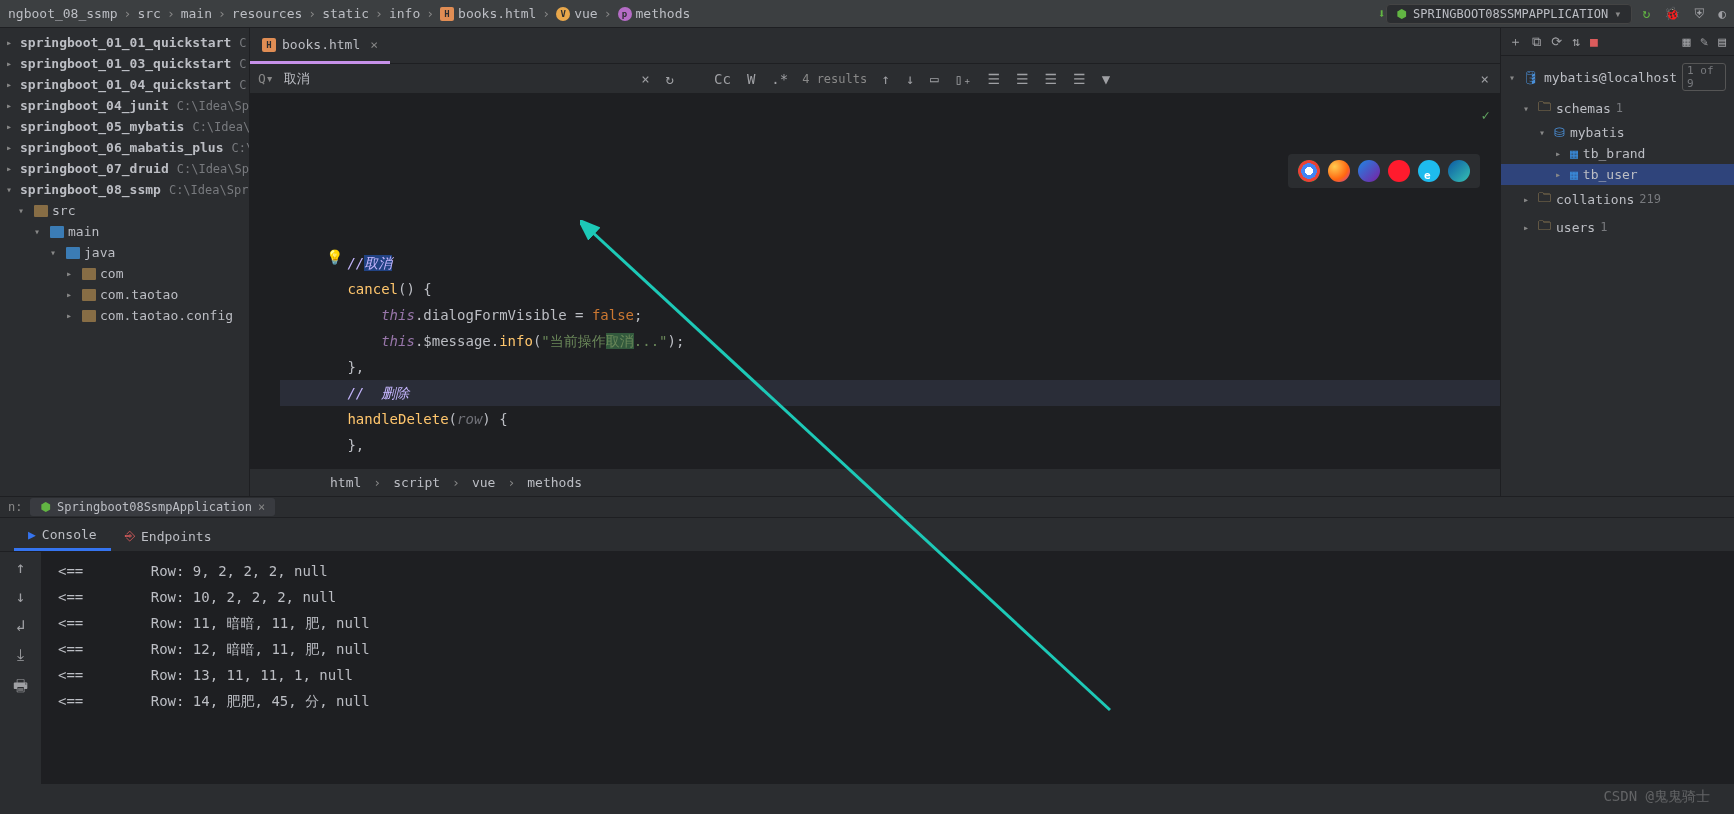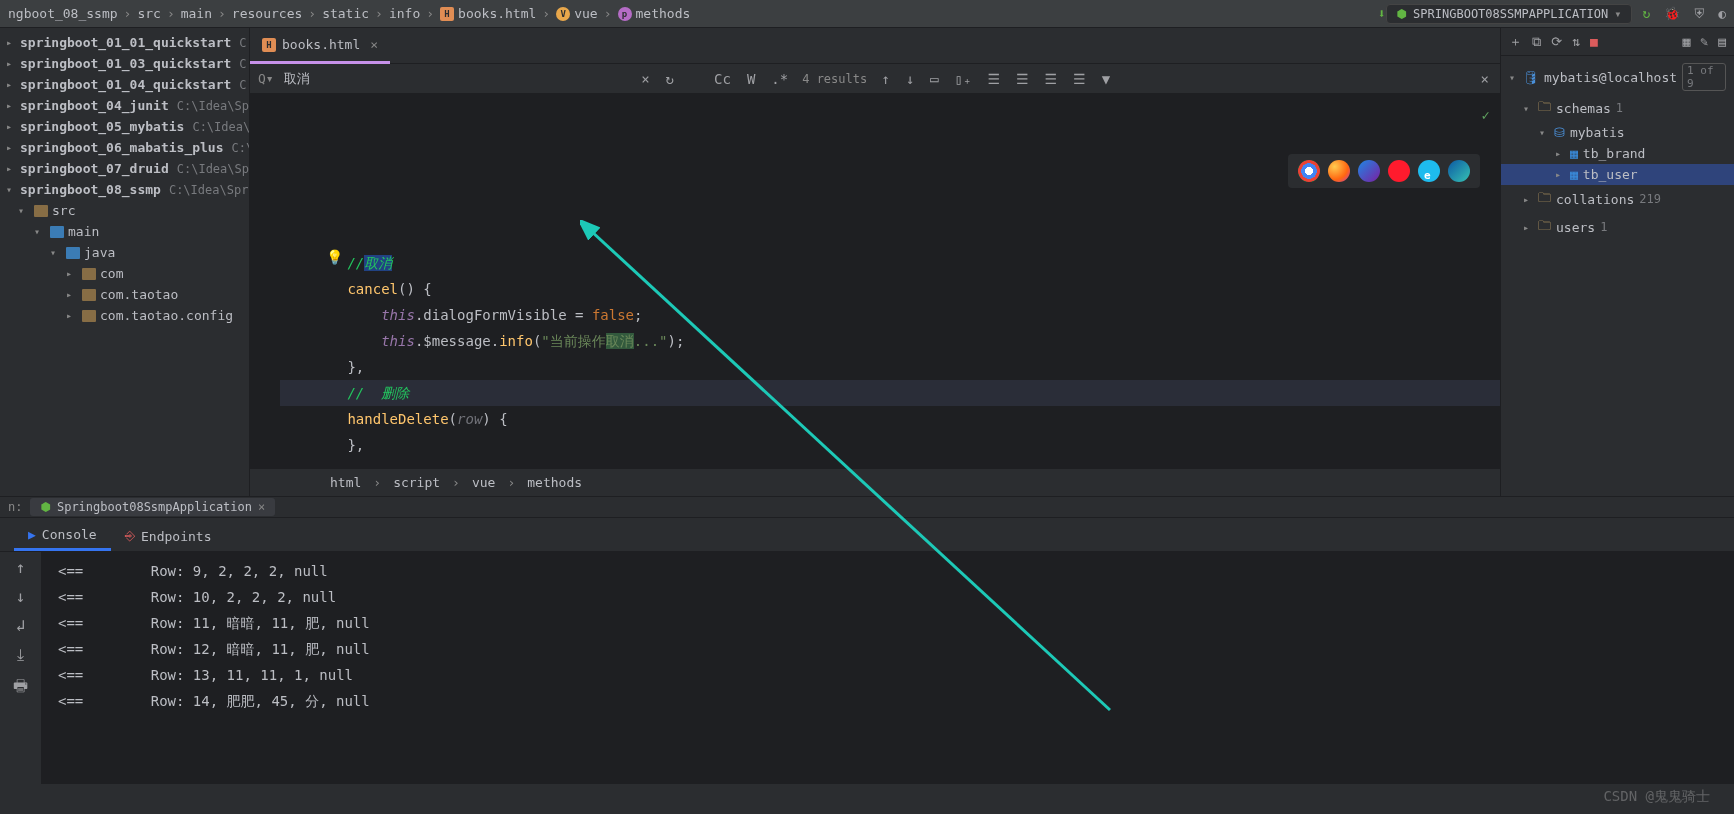--- a/index.html
+++ b/index.html
@@ -39,21 +39,21 @@
 .gutter { width: 50px; text-align: right; padding-right: 8px; color: #595b5e; user-select: none; background: #1e1f22; }
 .fold-gutter { width: 20px; background: #1e1f22; }
 .code-area { flex: 1; padding-left: 10px; white-space: pre; background: #1e1f22; position: relative; }
 .code-line { height: 26px; }
 .code-line.hl { background: rgba(50, 55, 72, 0.6); }
 .kw { color: #cc7832; }
 .this { color: #9876aa; font-style: italic; }
 .prop { color: #bcbec4; }
 .meth { color: #ffc66d; }
 .str { color: #6a8759; }
-.cmt { color: #22c55e; font-style: italic; }
+.cmt { color: #c4b5fd; font-style: italic; }
 .param { color: #72737a; font-style: italic; }
 .hl-match { background: #214283; }
 .hl-match2 { background: #32593d; }
 .browsers { position: absolute; top: 60px; right: 20px; display: flex; gap: 8px; background: #2b2d30; padding: 6px 10px; border-radius: 4px; }
 .browser-icon { width: 22px; height: 22px; border-radius: 50%; }
 .inspector { position: absolute; right: 10px; top: 8px; color: #5fa15f; }
 .hint-bulb { position: absolute; left: 56px; top: 150px; color: #e0b44a; font-size: 14px; }
 .editor-footer { height: 28px; background: #2b2d30; display: flex; align-items: center; padding-left: 80px; gap: 8px; border-top: 1px solid #1e1f22; color: #bcbec4; }
 .editor-footer .sep2::after { content: "›"; color: #888; margin: 0 4px; }
 .db-panel { width: 234px; background: #2b2d30; border-left: 1px solid #1e1f22; display: flex; flex-direction: column; }

